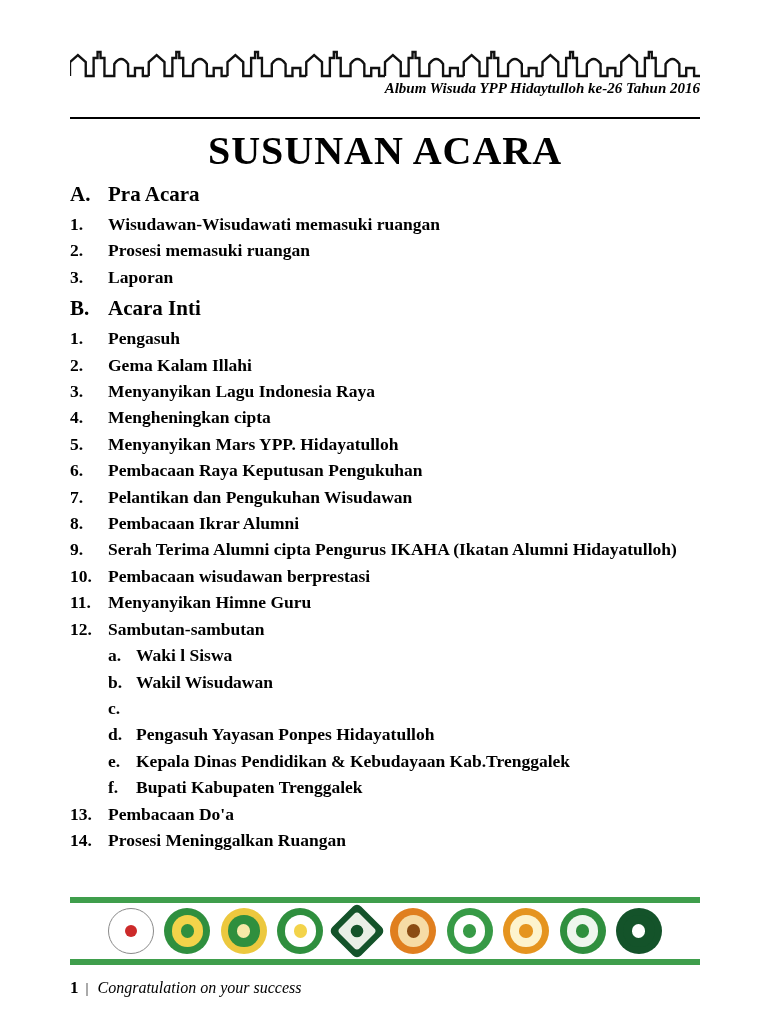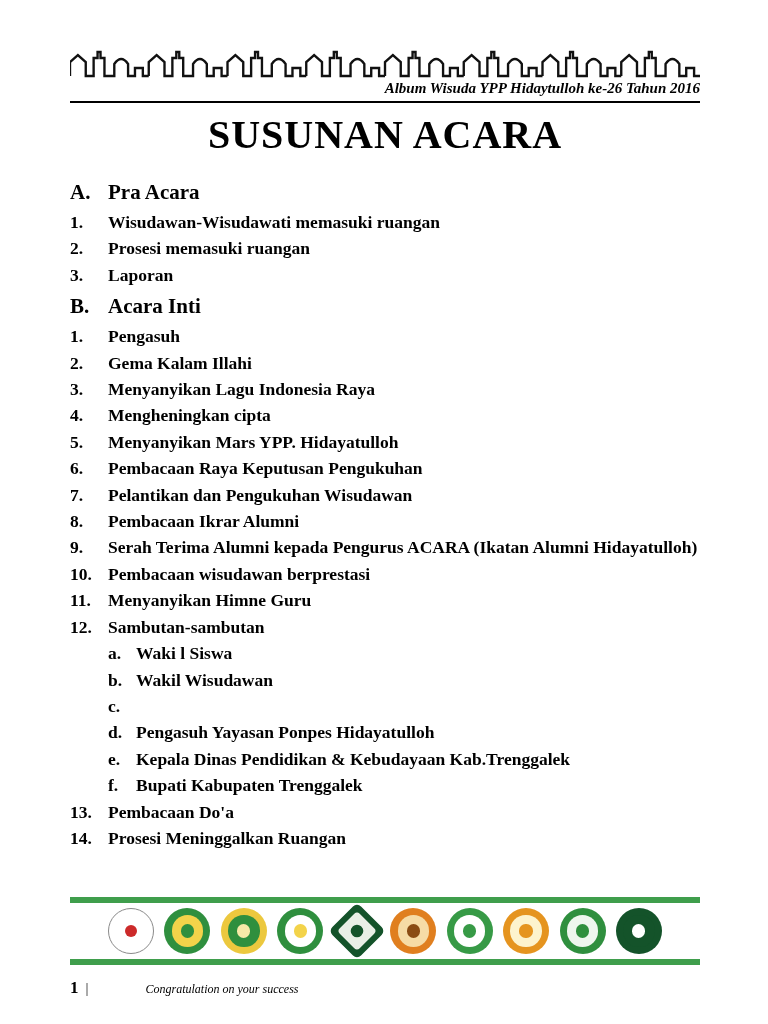--- a/index.html
+++ b/index.html
@@ -5,25 +5,25 @@
   html,body { margin:0; padding:0; background:#ffffff; }
   .page {
     position:relative; width:768px; height:1024px; margin:0 auto;
     background:#ffffff; overflow:hidden; box-sizing:border-box;
     padding:0 68px 0 70px;
     font-family:"Liberation Serif", serif; color:#000;
   }
   .skyline { margin-top:48px; height:30px; width:100%; }
   .skyline svg { display:block; width:100%; height:30px; }
   .album-row {
-    margin-top:2px; padding-bottom:4px; border-bottom:2px solid #000;
+    margin-top:2px; padding-bottom:20px; border-bottom:2px solid #000;
     text-align:right; font-style:italic; font-weight:700; font-size:15px;
   }
   .doc-title {
-    margin:10px 0 20px; text-align:center;
+    margin:10px 0 6px; text-align:center;
     font-size:40px; line-height:44px; font-weight:700; letter-spacing:1px;
   }
   .sec-head { display:flex; font-weight:700; font-size:21px; line-height:30px; margin:3px 0 2px; }
   .sec-label { width:38px; flex:none; }
   .item { display:flex; font-weight:700; font-size:17.5px; line-height:26.4px; }
   .num { width:38px; flex:none; }
   .txt { flex:1; }
   .item.sub { padding-left:38px; }
   .subnum { width:28px; flex:none; }
 
@@ -45,21 +45,21 @@
   .logo .core { width:42%; height:42%; border-radius:50%; }
   .logo.diamond { border-radius:14%; transform:rotate(45deg) scale(0.88); }
   .logo.diamond .mid { border-radius:14%; }
 
   .page-footer {
     position:absolute; left:70px; top:978px;
     display:flex; align-items:baseline; font-size:15px;
   }
   .page-num { font-weight:700; font-size:17px; }
   .footer-sep { margin:0 9px 0 7px; color:#222; font-weight:400; }
-  .tagline { font-style:italic; font-size:12px;margin-left:48px; }
+  .tagline { font-style:italic; font-size:16px; }
 </style>
 </head>
 <body>
 
 <div class="page">
 
   <div class="skyline">
     <svg viewBox="0 0 640 30" preserveAspectRatio="none" aria-hidden="true">
       <defs>
         <path id="motif" d="M0 28 V14 L8 7 L16 14 V28 H24 V10 H28 V4 H31 V10 H35 V28 H45 V16 Q52 6 59 16 V28 H66 V20 H74 V28 H80" fill="none" stroke="#111" stroke-width="2.4"></path>
@@ -129,21 +129,21 @@
       <div class="item">
         <span class="num">7.</span>
         <span class="txt">Pelantikan dan Pengukuhan Wisudawan</span>
       </div>
       <div class="item">
         <span class="num">8.</span>
         <span class="txt">Pembacaan Ikrar Alumni</span>
       </div>
       <div class="item">
         <span class="num">9.</span>
-        <span class="txt">Serah Terima Alumni kepada Pengurus ACARA (Ikatan Alumni Hidayatulloh)</span>
+        <span class="txt">Serah Terima Alumni cipta Pengurus IKAHA (Ikatan Alumni Hidayatulloh)</span>
       </div>
       <div class="item">
         <span class="num">10.</span>
         <span class="txt">Pembacaan wisudawan berprestasi</span>
       </div>
       <div class="item">
         <span class="num">11.</span>
         <span class="txt">Menyanyikan Himne Guru</span>
       </div>
       <div class="item">

